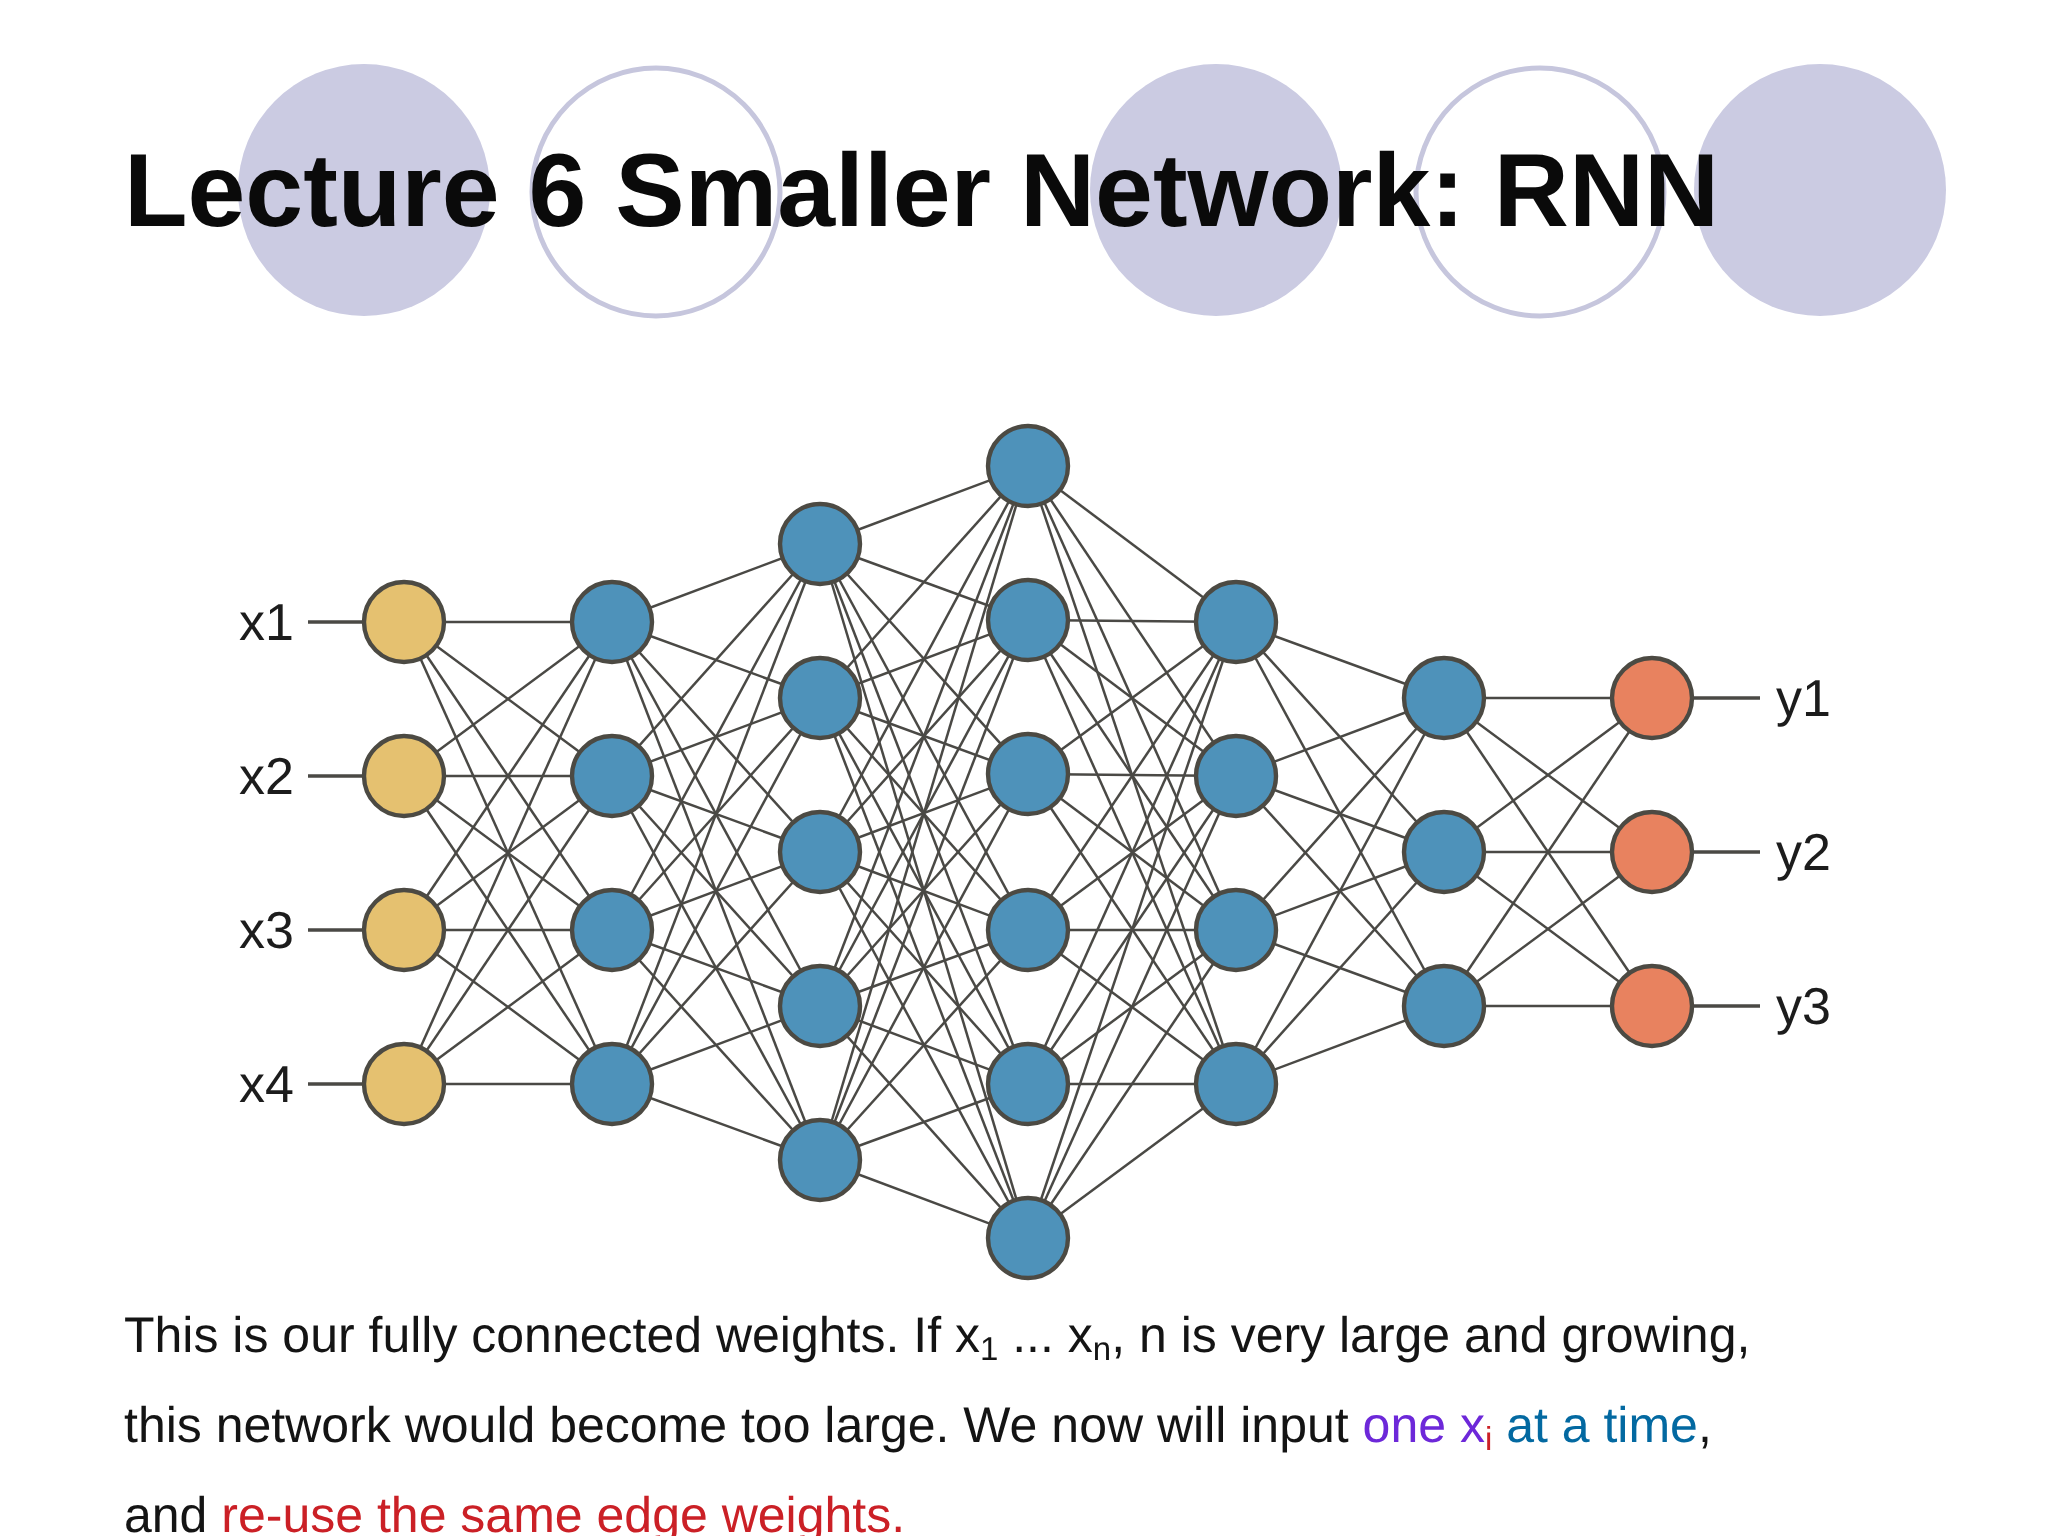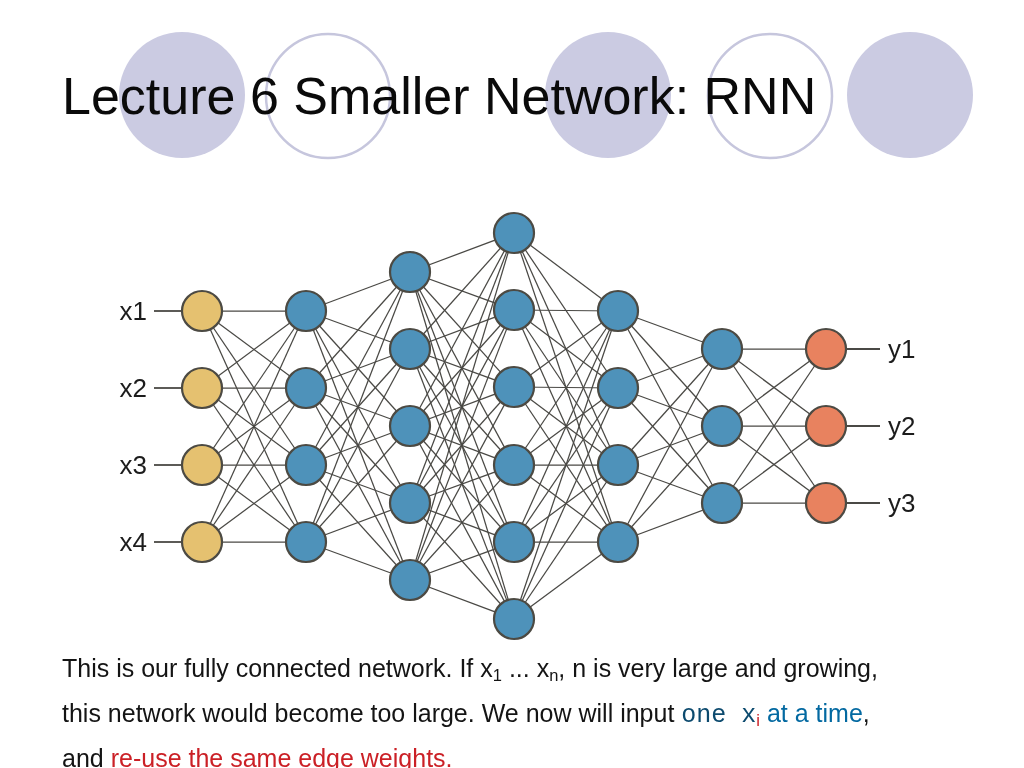--- a/index.html
+++ b/index.html
@@ -4,21 +4,21 @@
 <style>
   html, body { margin: 0; padding: 0; background: #ffffff; }
   body {
     width: 1024px; height: 768px; overflow: hidden;
     font-family: "Liberation Sans", sans-serif;
   }
   .slide { position: relative; width: 1024px; height: 768px; background: #ffffff; }
   #decor-svg { position: absolute; left: 0; top: 0; z-index: 1; }
   .title {
     position: absolute; left: 62px; top: 70px; margin: 0; z-index: 2;
-    font-size: 52px; font-weight: 400; line-height: 1; color: #0a0a0a;
+    font-size: 52px; font-weight: 700; line-height: 1; color: #0a0a0a;
     white-space: nowrap; letter-spacing: 0px;
   }
   #net-svg { position: absolute; left: 0; top: 0; z-index: 3; }
   .caption {
     position: absolute; left: 62px; top: 649px; width: 910px; z-index: 4;
     font-size: 25px; line-height: 38px; color: #141414;
   }
   .caption .red { }
   .caption .sub { font-size: 0.66em; vertical-align: -0.24em; }
   .net-label { font-size: 26px; font-family: "Liberation Sans", sans-serif; }
@@ -185,17 +185,17 @@
       <text x="888" y="358" fill="#1c1c1c" text-anchor="start" class="net-label">y1</text>
       <line x1="846" y1="426" x2="880" y2="426" stroke="#4a4945" stroke-width="1.8"></line>
       <text x="888" y="435" fill="#1c1c1c" text-anchor="start" class="net-label">y2</text>
       <line x1="846" y1="503" x2="880" y2="503" stroke="#4a4945" stroke-width="1.8"></line>
       <text x="888" y="512" fill="#1c1c1c" text-anchor="start" class="net-label">y3</text>
       <circle cx="826" cy="349" r="20" fill="#e8825f" stroke="#4c4a43" stroke-width="2.2"></circle>
       <circle cx="826" cy="426" r="20" fill="#e8825f" stroke="#4c4a43" stroke-width="2.2"></circle>
       <circle cx="826" cy="503" r="20" fill="#e8825f" stroke="#4c4a43" stroke-width="2.2"></circle>
     </svg>
   <div class="caption" id="caption" style="color: rgb(20, 20, 20);">
-      <div><span>This is our fully connected network. If x</span><span class="sub">1</span><span> ... x</span><span class="sub">n</span><span>, n is very large and growing,</span></div>
-      <div><span>this network would become too large. We now will input </span><span class="red" style="color: #0c4a6e; font-family: Liberation Mono, monospace;">one x</span><span class="sub red" style="color: rgb(203, 32, 38);">i</span><span class="red" style="color: #0369a1;"> at a time</span><span>,</span></div>
+      <div><span>This is our fully connected weights. If x</span><span class="sub">1</span><span> ... x</span><span class="sub">n</span><span>, n is very large and growing,</span></div>
+      <div><span>this network would become too large. We now will input </span><span class="red" style="color: #6d28d9;">one x</span><span class="sub red" style="color: rgb(203, 32, 38);">i</span><span class="red" style="color: #0369a1;"> at a time</span><span>,</span></div>
       <div><span>and </span><span class="red" style="color: rgb(203, 32, 38);">re-use the same edge weights.</span></div>
     </div>
 </div>
 
 </body></html>

